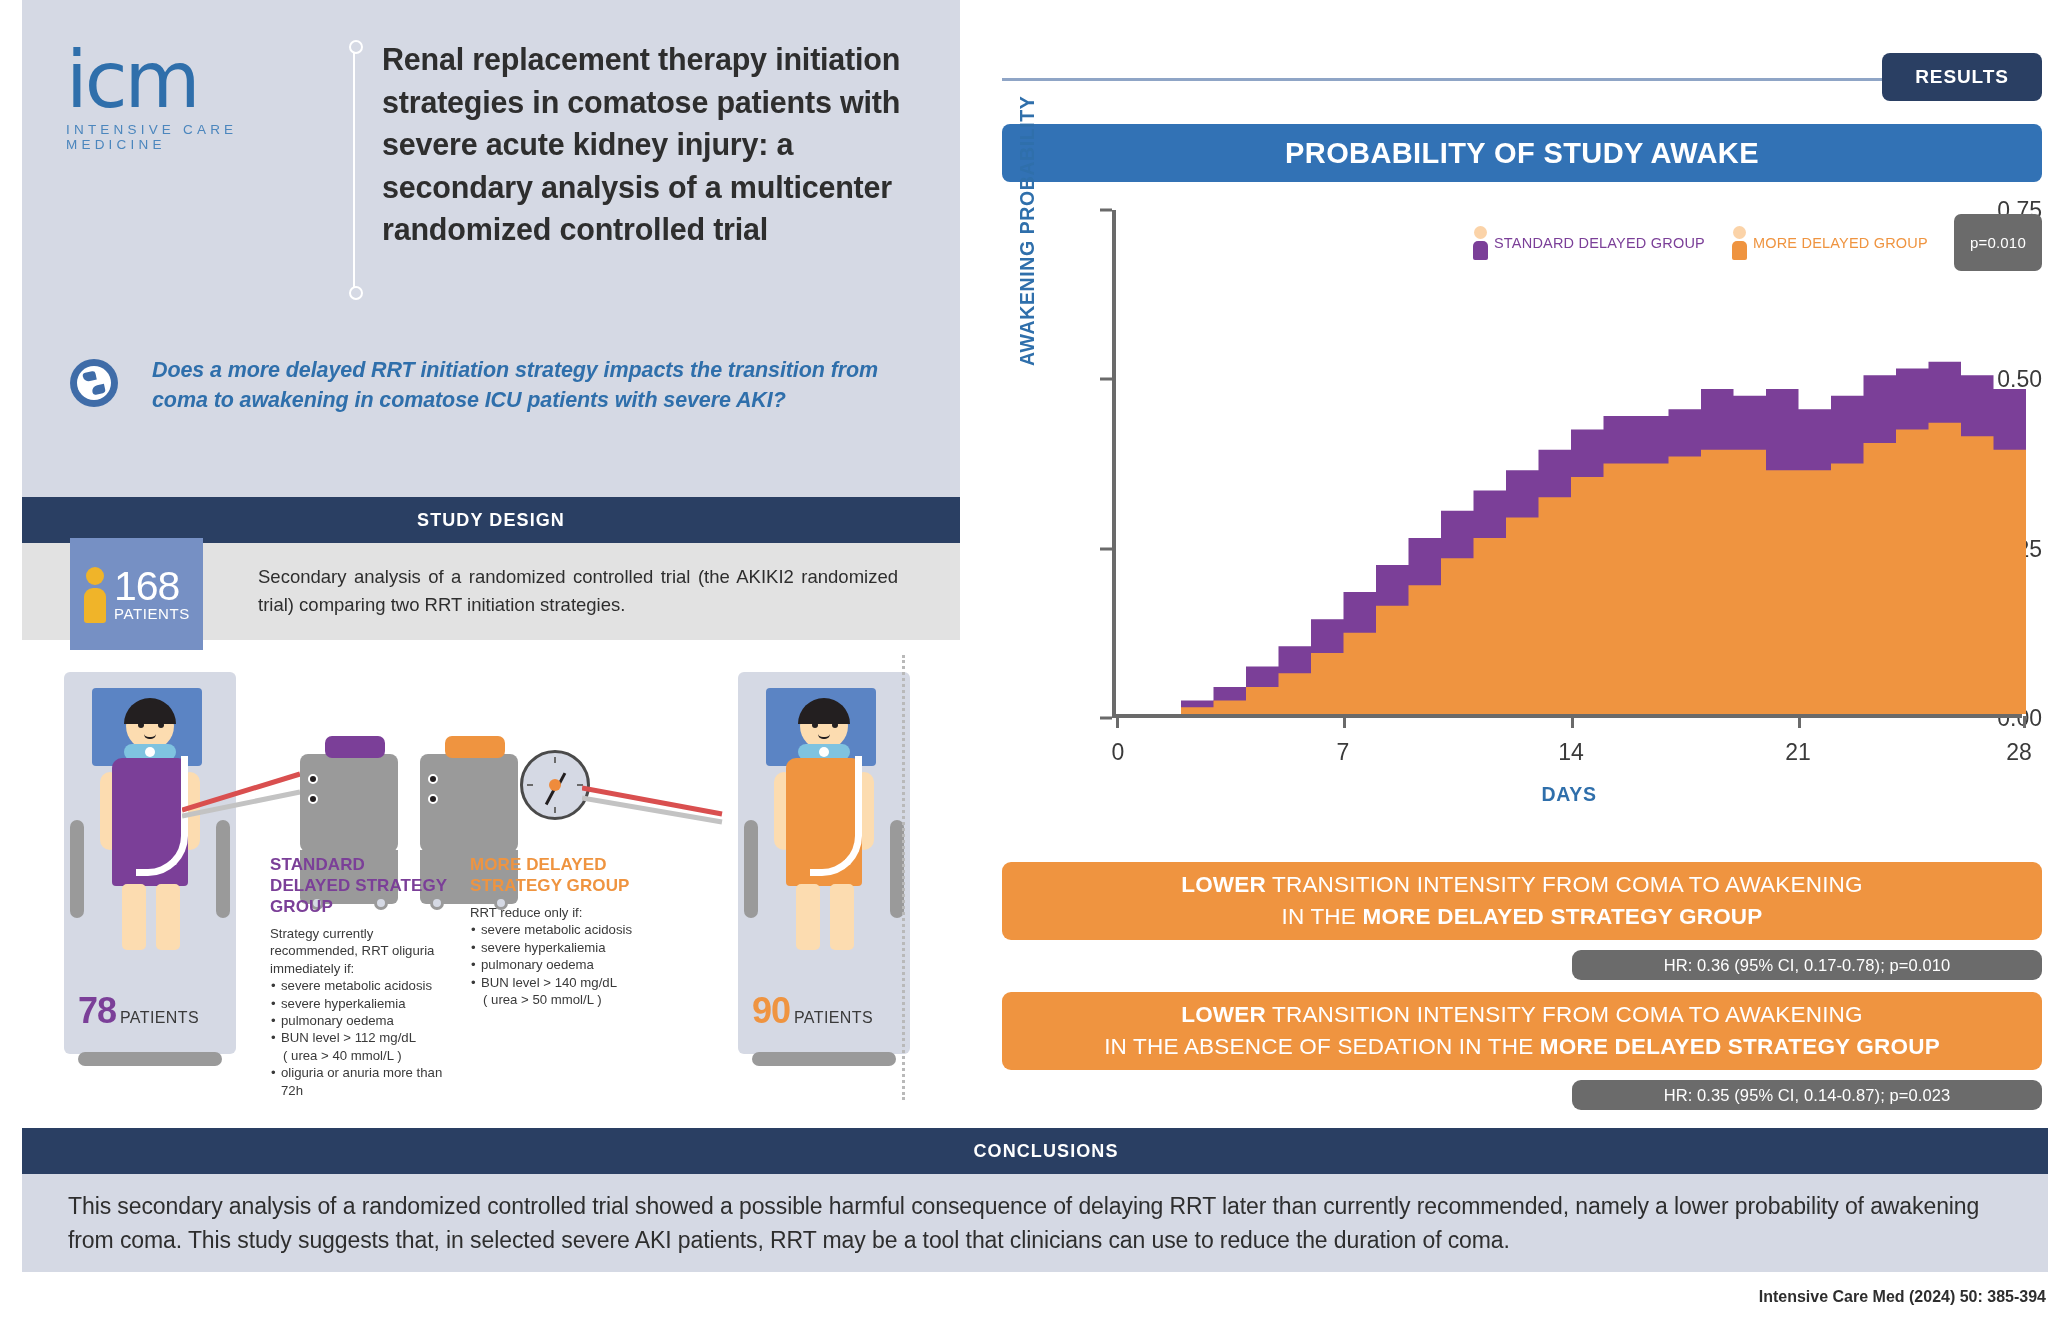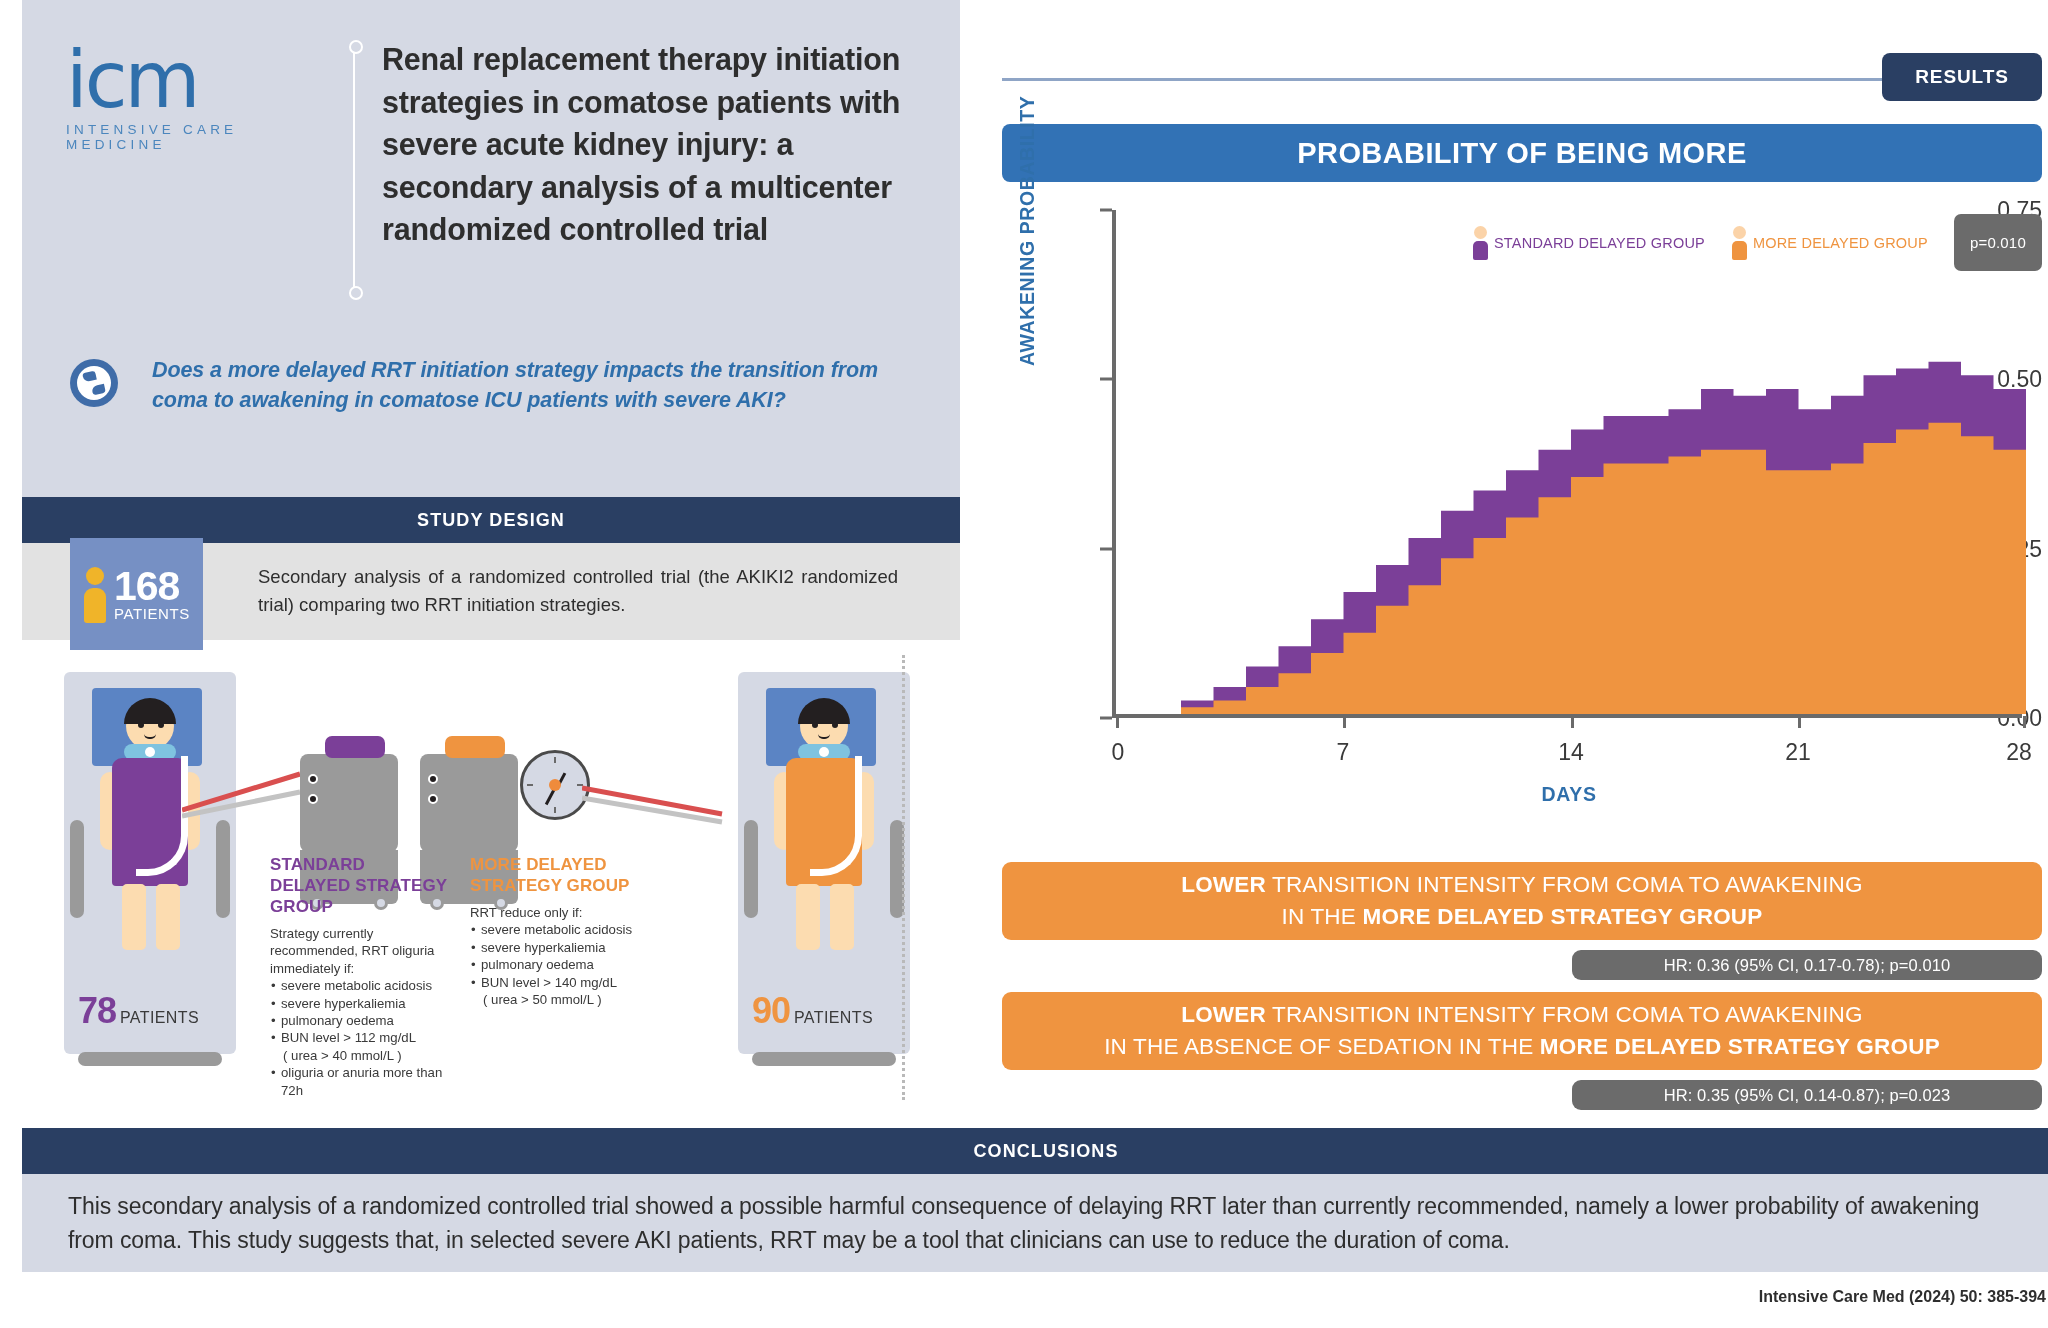--- a/index.html
+++ b/index.html
@@ -66,21 +66,21 @@
   .patients-badge {
     position: absolute; left: 48px; top: 538px; width: 133px; height: 113px;
     background: #7690c4; color: #fff; display: flex; align-items: center; gap: 6px;
     padding-left: 12px;
   }
   .person-glyph { width: 26px; height: 56px; position: relative; }
   .person-glyph .head { position:absolute; top:0; left:4px; width:18px; height:18px;
      border-radius:50%; background:#f0b429; }
   .person-glyph .body { position:absolute; top:21px; left:2px; width:22px; height:35px;
      border-radius:9px 9px 3px 3px; background:#f0b429; }
-  .patients-num { font-size: 41px; font-weight: bold; line-height: 38px; letter-spacing:-1px;}
+  .patients-num { font-size: 41px; font-weight: normal; line-height: 38px; letter-spacing:-1px;}
   .patients-lbl { font-size: 15px; letter-spacing: 0.6px; }
 
   .design-text {
     position: absolute; left: 236px; top: 563px; width: 640px;
     font-size: 18.5px; line-height: 28px; color: #2e2e2e; text-align: justify;
   }
 
   
   .illus { position: absolute; left: 0; top: 650px; width: 938px; height: 460px; background:#fff; }
   .bed { position: absolute; width: 172px; height: 382px; background: #d5d9e4; border-radius: 6px; }
@@ -348,21 +348,21 @@
         <div class="li">BUN level &gt; 140 mg/dL</div>
         <div class="sub">( urea &gt; 50 mmol/L )</div>
       </div>
     </div>
   </div>
   <div class="dotted-sep"></div>
 
   <div class="right">
     <div class="res-line"></div>
     <div class="res-badge">RESULTS</div>
-    <div class="chart-title">PROBABILITY OF BEING MORE</div>
+    <div class="chart-title">PROBABILITY OF STUDY AWAKE</div>
 
     <div class="chart-area">
       <div class="ylabel">AWAKENING PROBABILITY</div>
 
       <div class="ytick" style="top:14px;">0.75</div>
       <div class="ytick" style="top:183px;">0.50</div>
       <div class="ytick" style="top:353px;">0.25</div>
       <div class="ytick" style="top:522px;">0.00</div>
       <div class="ytick-mark" style="left:98px; top:14px;"></div>
       <div class="ytick-mark" style="left:98px; top:183px;"></div>

